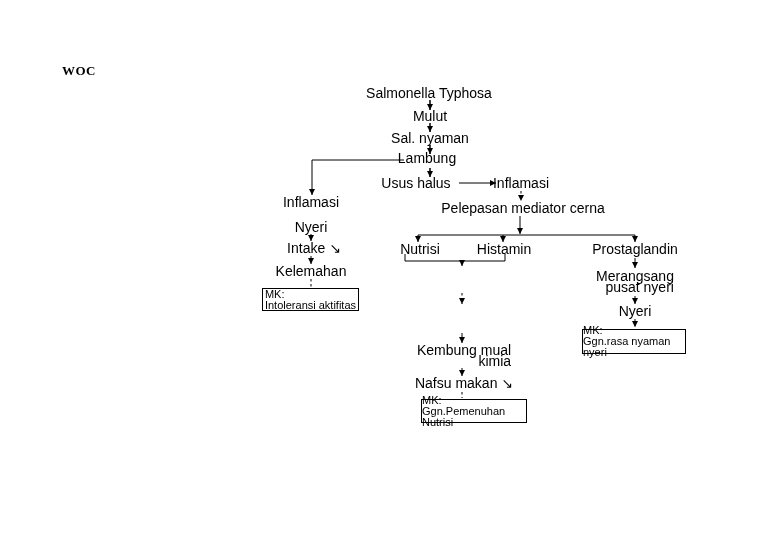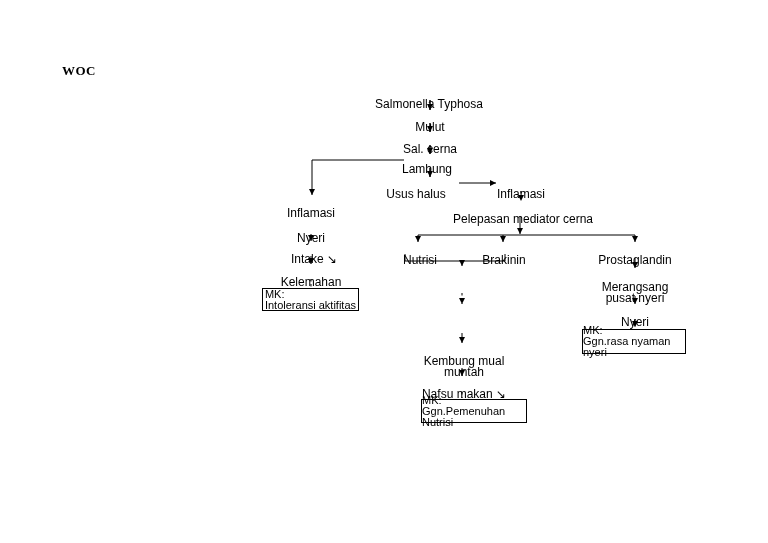--- a/index.html
+++ b/index.html
@@ -9,22 +9,22 @@
     overflow:hidden;
     text-decoration:underline;
   }
   .doc-title{
     position:absolute;left:62px;top:63px;
     font-family:"Liberation Serif","DejaVu Serif",serif;
     font-weight:bold;font-size:13px;letter-spacing:0.5px;
   }
   .lbl{
     position:absolute;transform:translateX(-50%);
-    font-size:12px;line-height:11px;text-align:center;
-    white-space:pre-line;color:#000;margin-top:11px;
+    font-size:14px;line-height:11px;text-align:right;
+    white-space:pre-line;color:#000;
   }
   .mkbox{
     position:absolute;box-sizing:border-box;border:1px solid #000;
     display:flex;align-items:center;justify-content:center;
     font-size:11px;line-height:11px;text-align:left;white-space:pre-line;
     background:#fff;
   }
   svg.wires{position:absolute;left:0;top:0;}
 </style>
 </head>
@@ -73,40 +73,40 @@
       <path d="M635 258 L635 268" marker-end="url(#ah)"></path>
       <path d="M635 296 L635 304" marker-end="url(#ah)"></path>
       <path d="M635 319 L635 327" stroke-dasharray="2.5 2.5" marker-end="url(#ah)"></path>
     </g>
   </svg>
 
   <div class="doc-title">WOC</div>
 
   <div class="lbl" style="left:429px;top:88px">Salmonella Typhosa</div>
   <div class="lbl" style="left:430px;top:111px">Mulut</div>
-  <div class="lbl" style="left:430px;top:133px">Sal. cerna</div>
+  <div class="lbl" style="left:430px;top:133px">Sal. nyaman</div>
   <div class="lbl" style="left:427px;top:153px">Lambung</div>
   <div class="lbl" style="left:416px;top:178px">Usus halus</div>
 
   <div class="lbl" style="left:311px;top:197px">Inflamasi</div>
   <div class="lbl" style="left:311px;top:222px">Nyeri</div>
   <div class="lbl" style="left:314px;top:243px">Intake ↘</div>
   <div class="lbl" style="left:311px;top:266px">Kelemahan</div>
   <div class="mkbox" style="left:262px;top:288px;width:97px;height:23px">MK:
 Intoleransi aktifitas</div>
 
   <div class="lbl" style="left:521px;top:178px">Inflamasi</div>
   <div class="lbl" style="left:523px;top:203px">Pelepasan mediator cerna</div>
 
   <div class="lbl" style="left:420px;top:244px">Nutrisi</div>
-  <div class="lbl" style="left:504px;top:244px">Brakinin</div>
+  <div class="lbl" style="left:504px;top:244px">Histamin</div>
   <div class="lbl" style="left:635px;top:244px">Prostaglandin</div>
 
   <div class="lbl" style="left:464px;top:345px">Kembung mual
-muntah</div>
+kimia</div>
   <div class="lbl" style="left:464px;top:378px">Nafsu makan ↘</div>
   <div class="mkbox" style="left:421px;top:399px;width:106px;height:24px">MK:
 Ggn.Pemenuhan Nutrisi</div>
 
   <div class="lbl" style="left:635px;top:271px">Merangsang
 pusat nyeri</div>
   <div class="lbl" style="left:635px;top:306px">Nyeri</div>
   <div class="mkbox" style="left:582px;top:329px;width:104px;height:25px">MK:
 Ggn.rasa nyaman nyeri</div>
 

